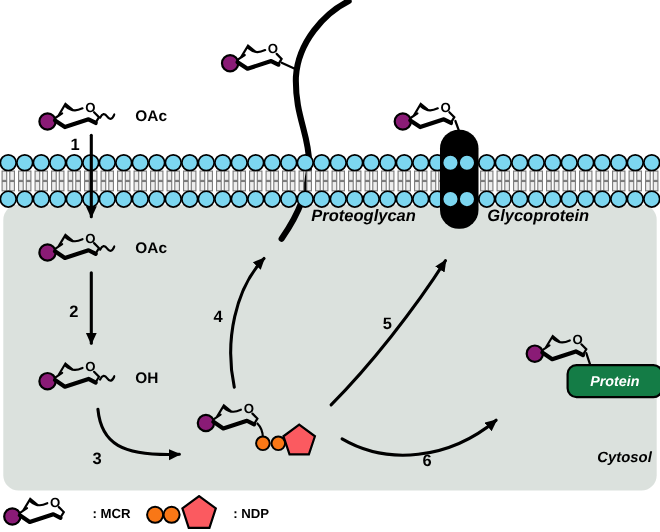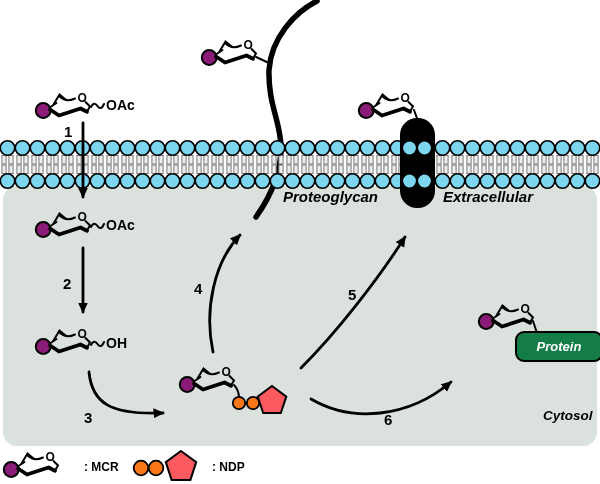--- a/index.html
+++ b/index.html
@@ -19,21 +19,21 @@
   .curve{fill:none;stroke:#000;stroke-width:5.5;stroke-linecap:round;}
   .arrow{fill:none;stroke:#000;stroke-width:2.8;stroke-linecap:round;}
   .bond{fill:none;stroke:#000;stroke-width:2;stroke-linecap:round;}
   .thin{fill:none;stroke:#000;stroke-width:2;stroke-linecap:round;stroke-linejoin:miter;}
   .boldedge{fill:none;stroke:#000;stroke-width:3.8;stroke-linecap:round;stroke-linejoin:round;}
   .mono{fill:var(--sugar-purple);stroke:#000;stroke-width:2;}
   .oxy{font:bold 12px "Liberation Sans",sans-serif;fill:#000;}
   .orangec{fill:var(--ndp-orange);stroke:#000;stroke-width:1.8;}
   .penta{fill:var(--ndp-red);stroke:#000;stroke-width:2;}
   .sugar{position:absolute;width:66px;height:34px;overflow:visible;}
-  .sugar-label{position:absolute;display:flex;align-items:center;gap:1px;
+  .sugar-label{position:absolute;display:flex;align-items:center;gap:18px;
                font-weight:bold;font-size:14px;height:18px;}
   .squig{display:block;}
   .squig path{fill:none;stroke:#000;stroke-width:2;stroke-linecap:round;}
   .step{position:absolute;font-weight:bold;font-size:15px;}
   .region-label{position:absolute;font-weight:bold;font-style:italic;font-size:15px;}
   .matrix-label{font-size:13.5px;word-spacing:5px;}
   .protein-box{position:absolute;left:475px;top:331px;width:88px;height:31px;
                background:var(--protein-green);border:2.5px solid #000;border-radius:9px;
                display:flex;align-items:center;justify-content:center;box-sizing:border-box;margin-left:40px;}
   .protein-box span{color:#fff;font-weight:bold;font-style:italic;font-size:13px;}
@@ -387,21 +387,21 @@
   </div>
 
   <span class="step" style="left:64px;top:123px">1</span>
   <span class="step" style="left:63px;top:275px">2</span>
   <span class="step" style="left:84px;top:409px">3</span>
   <span class="step" style="left:194px;top:280px">4</span>
   <span class="step" style="left:348px;top:286px">5</span>
   <span class="step" style="left:384px;top:411px">6</span>
 
   <span class="region-label" style="left:283px;top:188px">Proteoglycan</span>
-  <span class="region-label" style="left:443px;top:188px">Extracellular</span>
+  <span class="region-label" style="left:443px;top:188px">Glycoprotein</span>
   <span class="region-label matrix-label" style="left:543px;top:408px">Cytosol</span>
 
   <svg class="sugar" style="left:2px;top:447px" viewBox="0 0 66 34">
       <use href="#sugar-glyph"></use>
     </svg>
   <span class="legend-label" style="left:72px;top:460px">: MCR</span>
   <svg class="layer" style="left:130px;top:450px" width="72" height="34">
     <circle class="orangec" cx="11" cy="18" r="7.3"></circle>
     <circle class="orangec" cx="26" cy="18" r="7.3"></circle>
     <polygon class="penta" points="51,1 66.2,12.1 60.4,29.9 41.6,29.9 35.8,12.1"></polygon>

